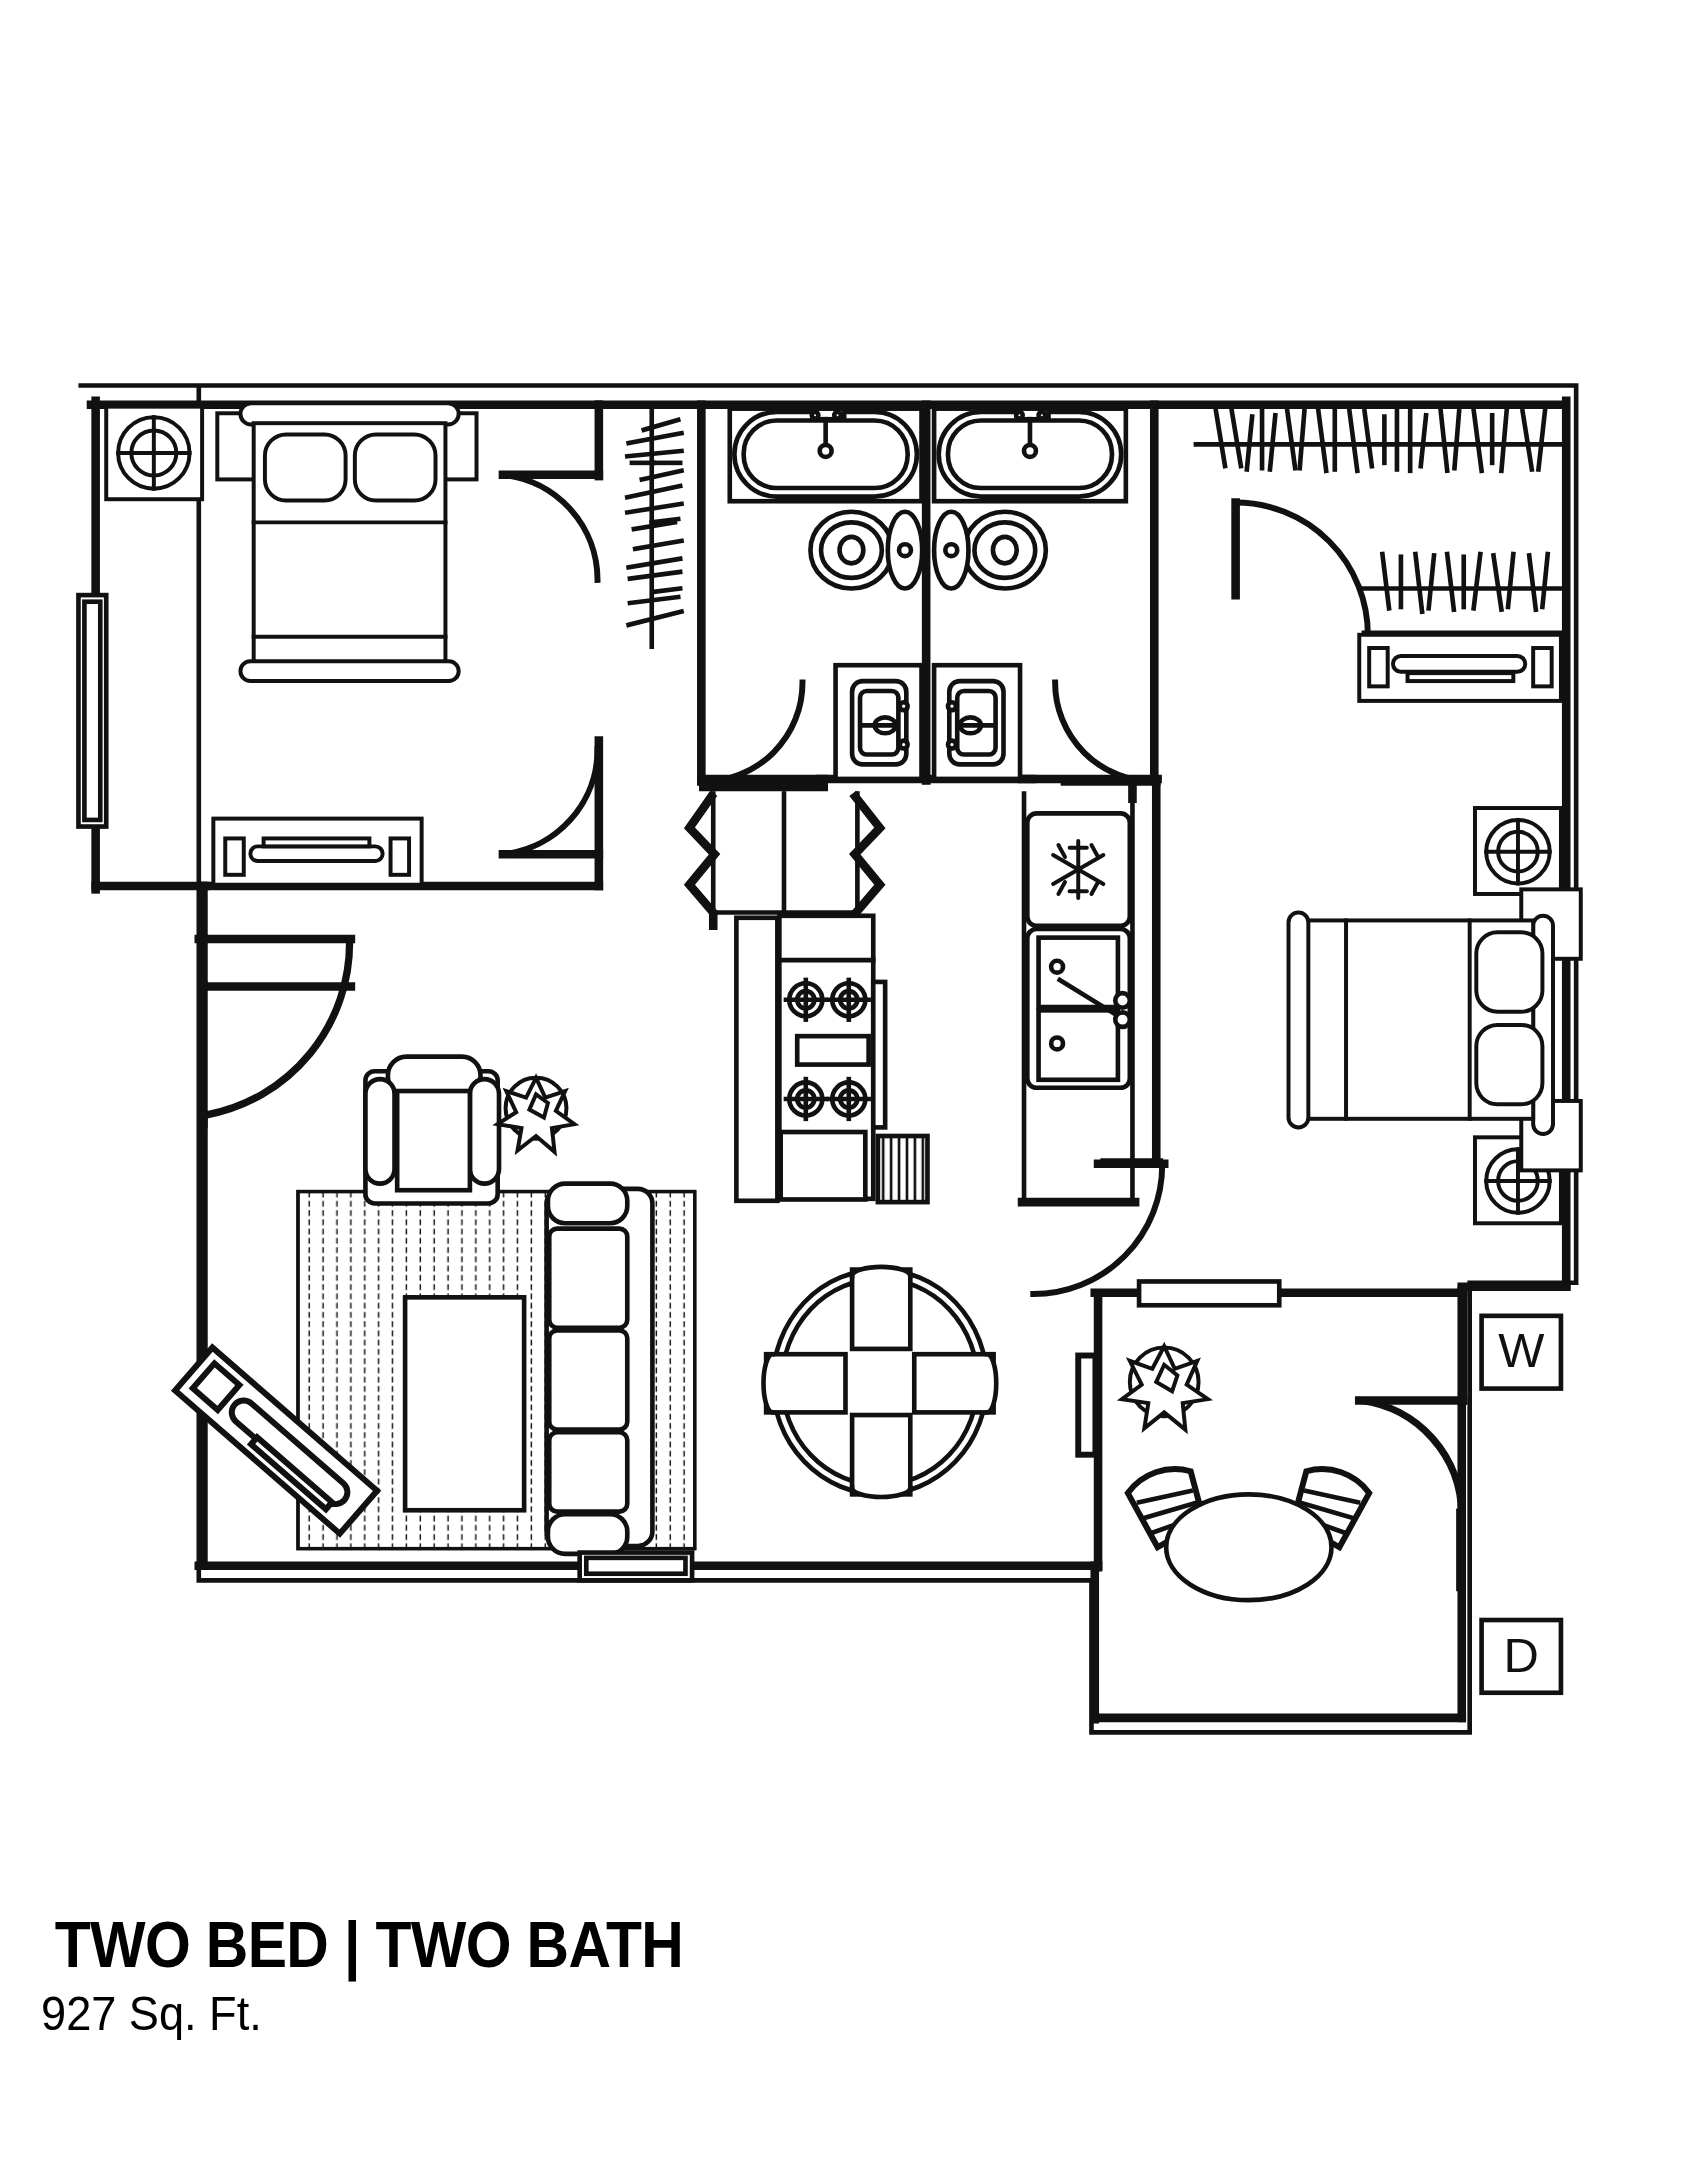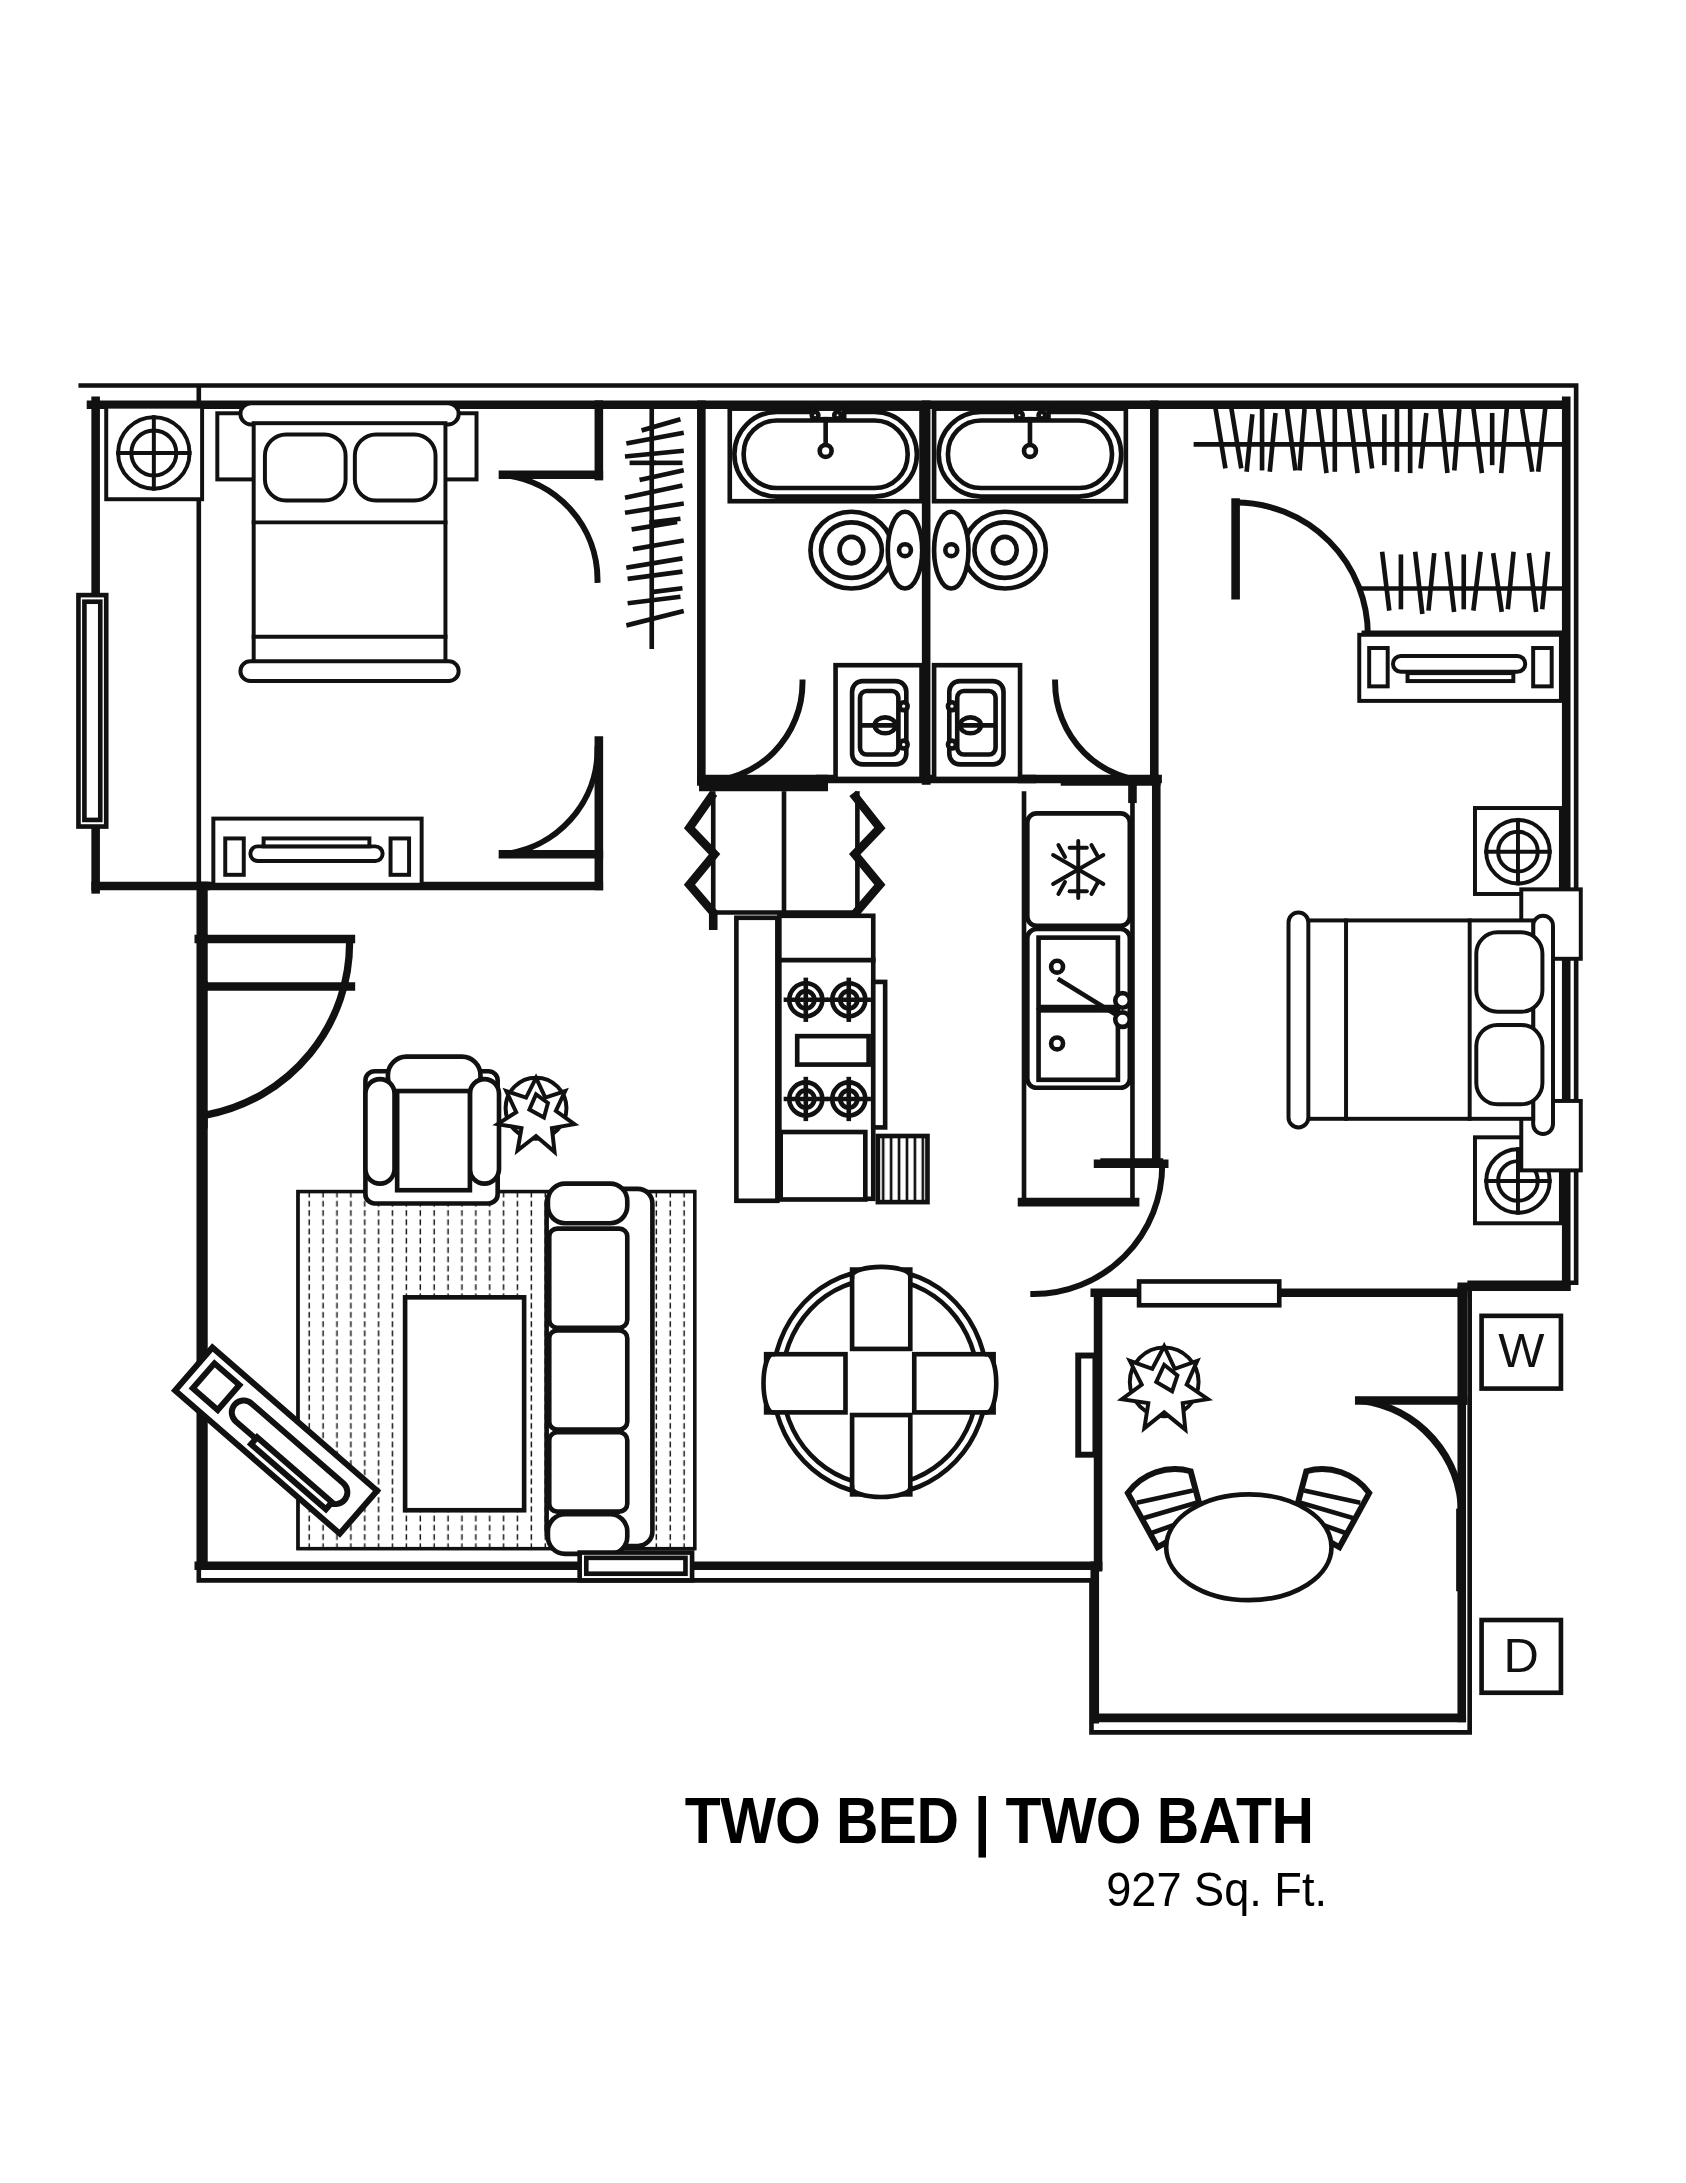--- a/index.html
+++ b/index.html
@@ -28,23 +28,23 @@
     height: 1825px;
   }
   #plan-svg {
     display: block;
     width: 1687px;
     height: 1825px;
   }
   #caption-block {
     position: absolute;
     left: 0;
-    top: 1788px;
+    top: 1912px;
     width: 1368px;
-    text-align: right;
+    text-align: left;
   }
   #plan-title {
     font-family: "Liberation Sans", sans-serif;
     font-weight: bold;
     font-size: 64px;
     letter-spacing: -0.7px;
     color: #000000;
     line-height: 1.05;
     margin: 0;
     transform: scaleX(0.92);

